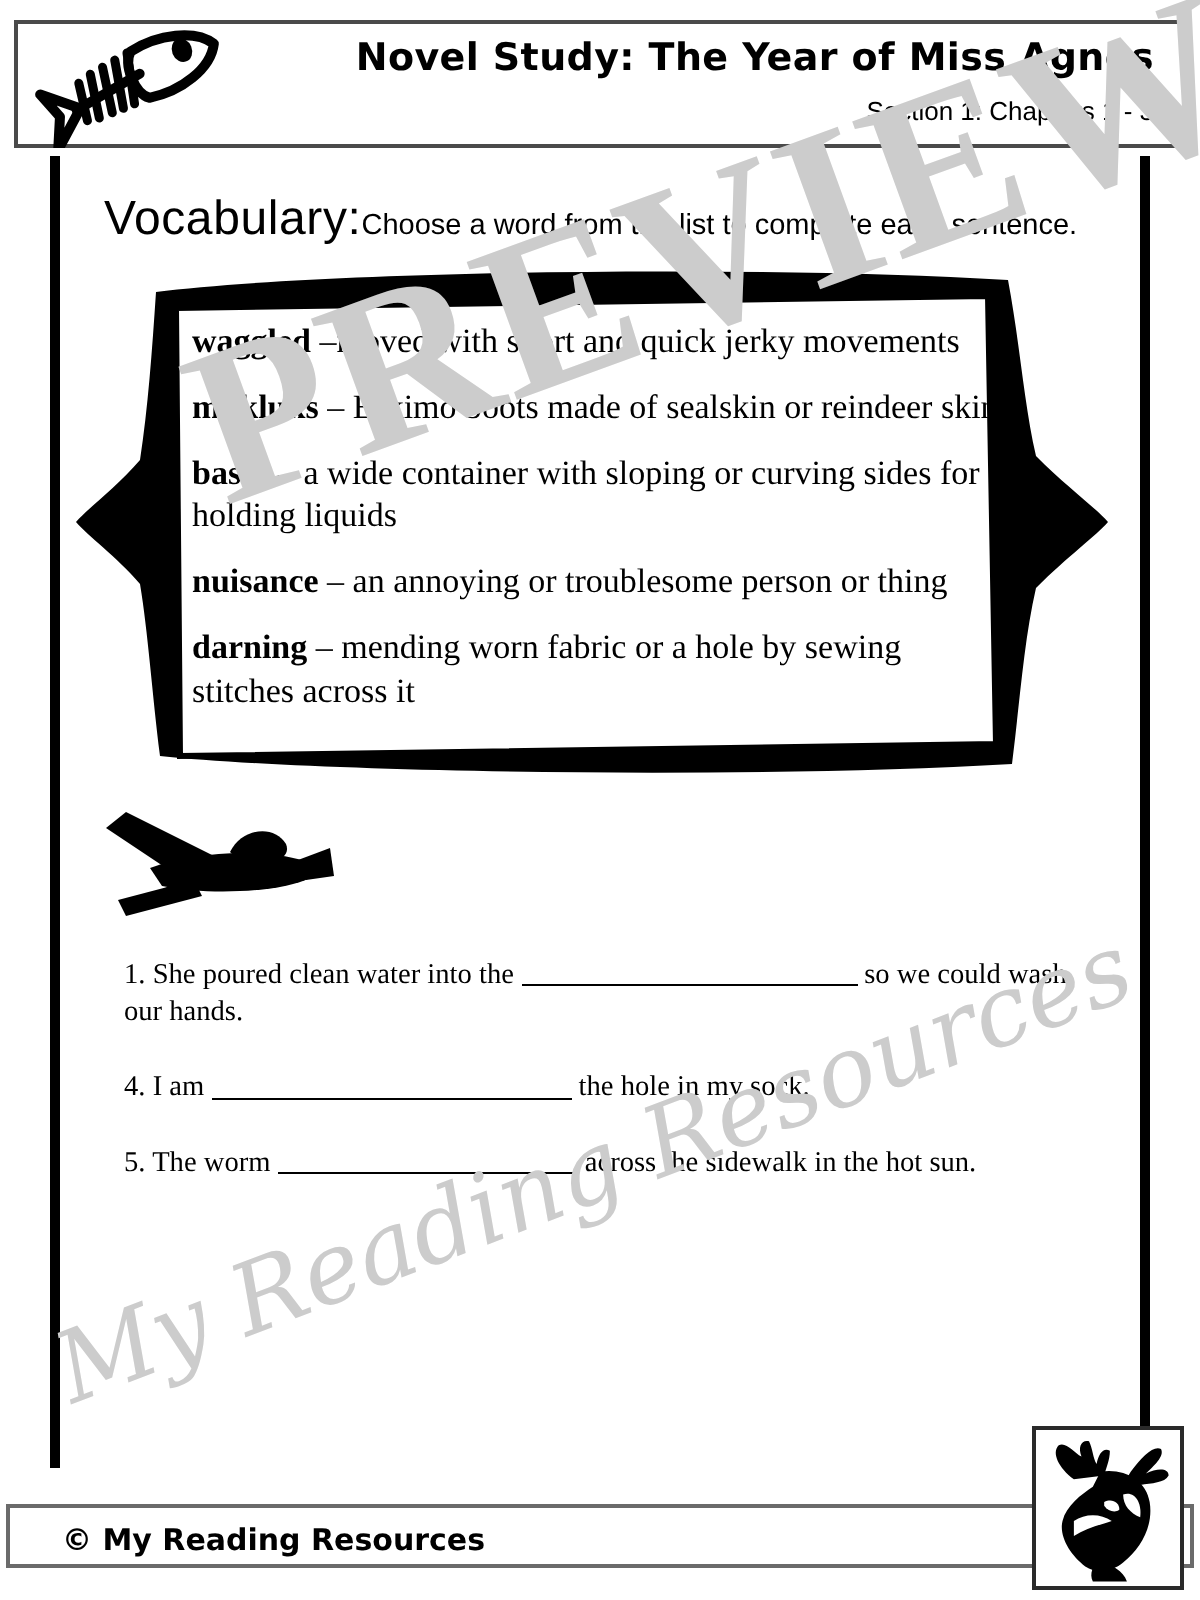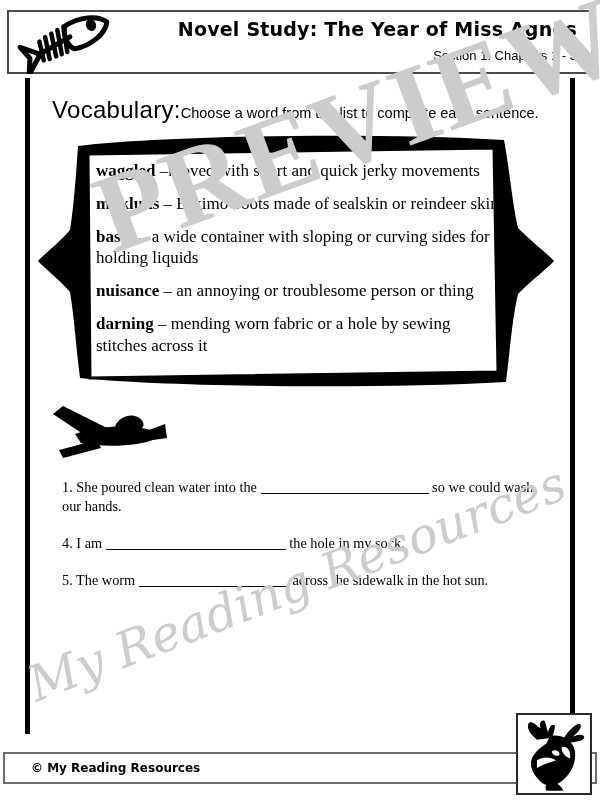--- a/index.html
+++ b/index.html
@@ -75,21 +75,21 @@
     width: 594px; height: 32px;
     border: 2px solid #6b6b6b;
     background: #ffffff;
     box-sizing: border-box;
   }
   .footer-text {
     position: absolute;
     left: 26px; top: 7px;
     font-family: "DejaVu Sans", sans-serif;
     font-weight: bold;
-    font-size: 12px;
+    font-size: 15px;
     white-space: nowrap;
   }
   .moose-box {
     position: absolute;
     left: 516px; top: 713px;
     width: 76px; height: 82px;
     background: #ffffff;
     border: 2px solid #2a2a2a;
     box-sizing: border-box;
     overflow: hidden;

